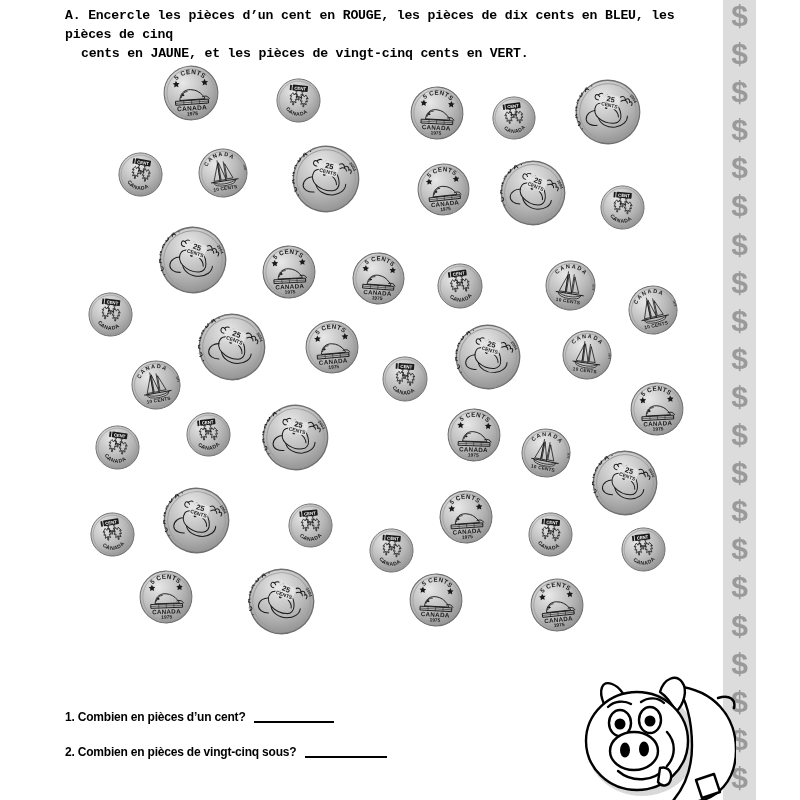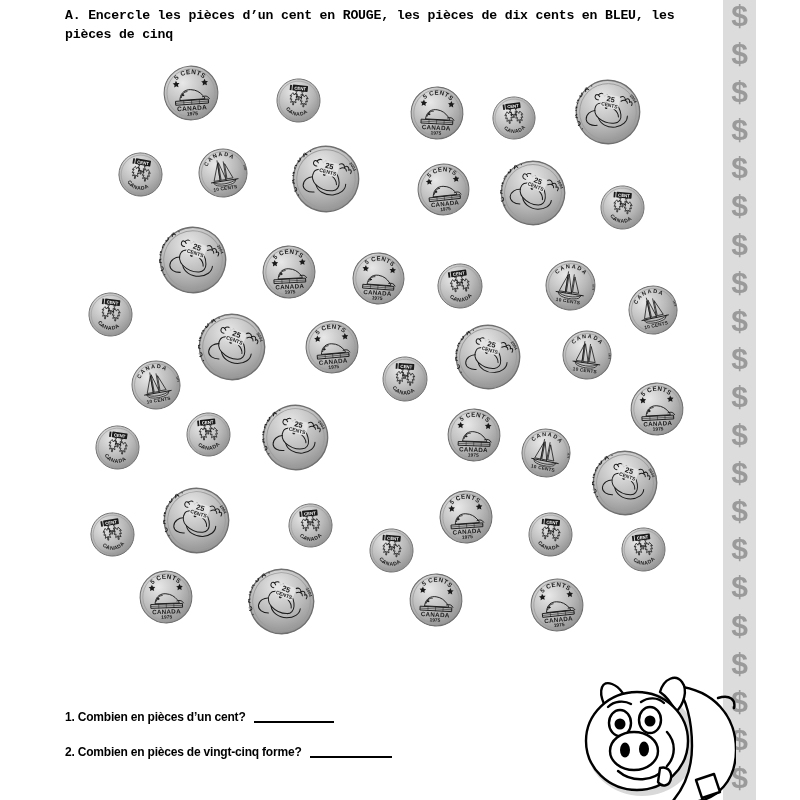--- a/index.html
+++ b/index.html
@@ -140,20 +140,21 @@
       <div class="dollar-glyph" style="top: 572.429px; color: rgb(154, 154, 154);">$</div>
       <div class="dollar-glyph" style="top: 610.524px; color: rgb(154, 154, 154);">$</div>
       <div class="dollar-glyph" style="top: 648.619px; color: rgb(154, 154, 154);">$</div>
       <div class="dollar-glyph" style="top: 686.714px; color: rgb(154, 154, 154);">$</div>
       <div class="dollar-glyph" style="top: 724.81px; color: rgb(154, 154, 154);">$</div>
       <div class="dollar-glyph" style="top: 762.905px; color: rgb(154, 154, 154);">$</div>
     </div>
 
   <div class="instr" id="instruction-a">
     <span>A. Encercle les pièces d’un cent en ROUGE, les pièces de dix cents en BLEU, les pièces de cinq</span>
+    <span class="cont">cents en JAUNE, et les pièces de vingt-cinq cents en VERT.</span>
   </div>
 
   <div id="coin-field">
       <div class="coin" style="left: 163px; top: 65px; width: 56px; height: 56px; transform: rotate(-4deg);">
         <div class="face">
           <svg viewBox="0 0 100 100">
             <defs>
               <radialGradient id="g0" cx="36%" cy="30%" r="78%">
                 <stop offset="0%" stop-color="#e8e8e8"></stop>
                 <stop offset="58%" stop-color="#b9b9b9"></stop>
@@ -1577,21 +1578,21 @@
     </div>
 
 
   <div class="question" id="question-1">
     <span>1.</span>
     <span>Combien en pièces d’un cent?</span>
     <span class="blank"></span>
   </div>
   <div class="question" id="question-2">
     <span>2.</span>
-    <span>Combien en pièces de vingt-cinq forme?</span>
+    <span>Combien en pièces de vingt-cinq sous?</span>
     <span class="blank"></span>
   </div>
 
   <div id="piggy">
     <svg viewBox="0 0 168 134" xmlns="http://www.w3.org/2000/svg">
       <g fill="#ffffff" stroke="#000000" stroke-width="2.4" stroke-linejoin="round" stroke-linecap="round">
 
         <ellipse cx="74" cy="76" rx="56" ry="52" fill="#d9d9d9" stroke="none"></ellipse>
 
         <path d="M108 18 C146 22 168 48 168 82 C168 112 150 132 124 134 L104 134 C118 118 124 98 124 78 C124 52 118 30 108 18 Z"></path>

